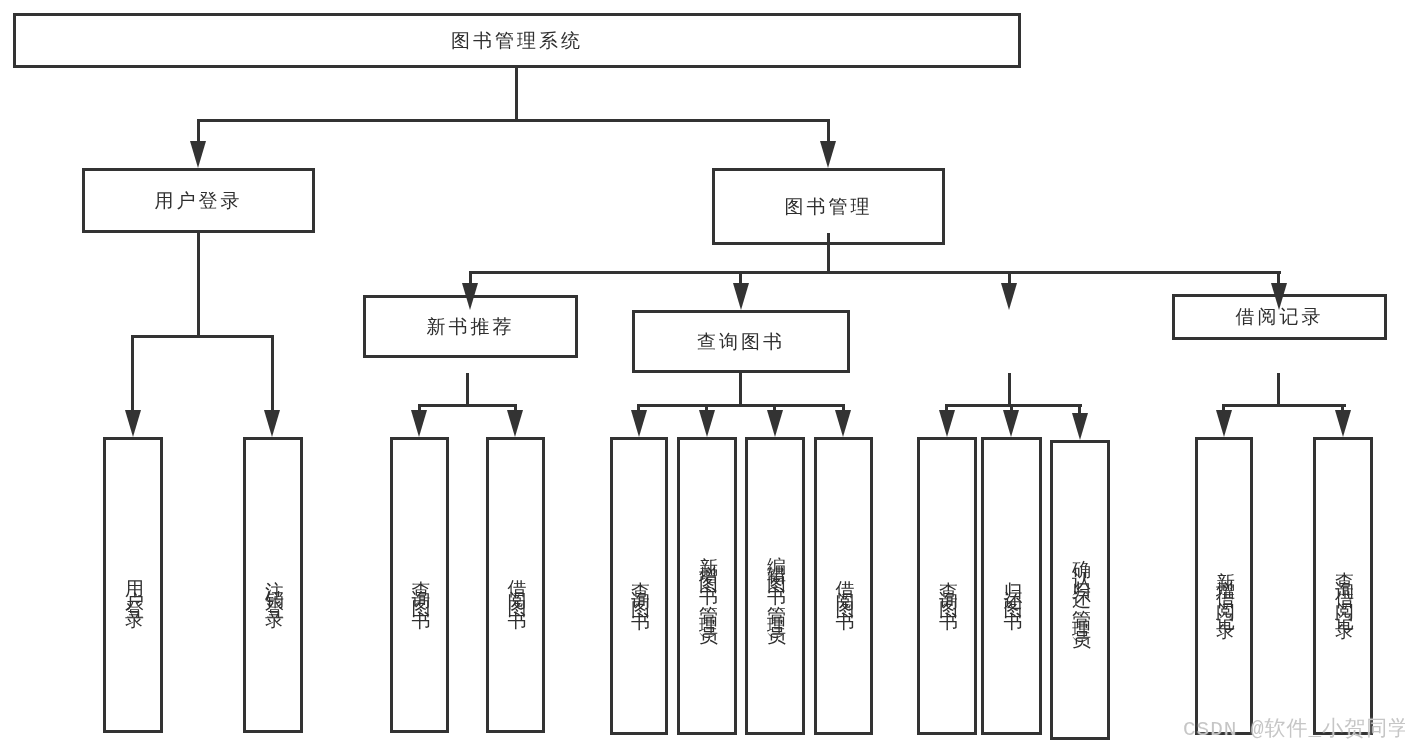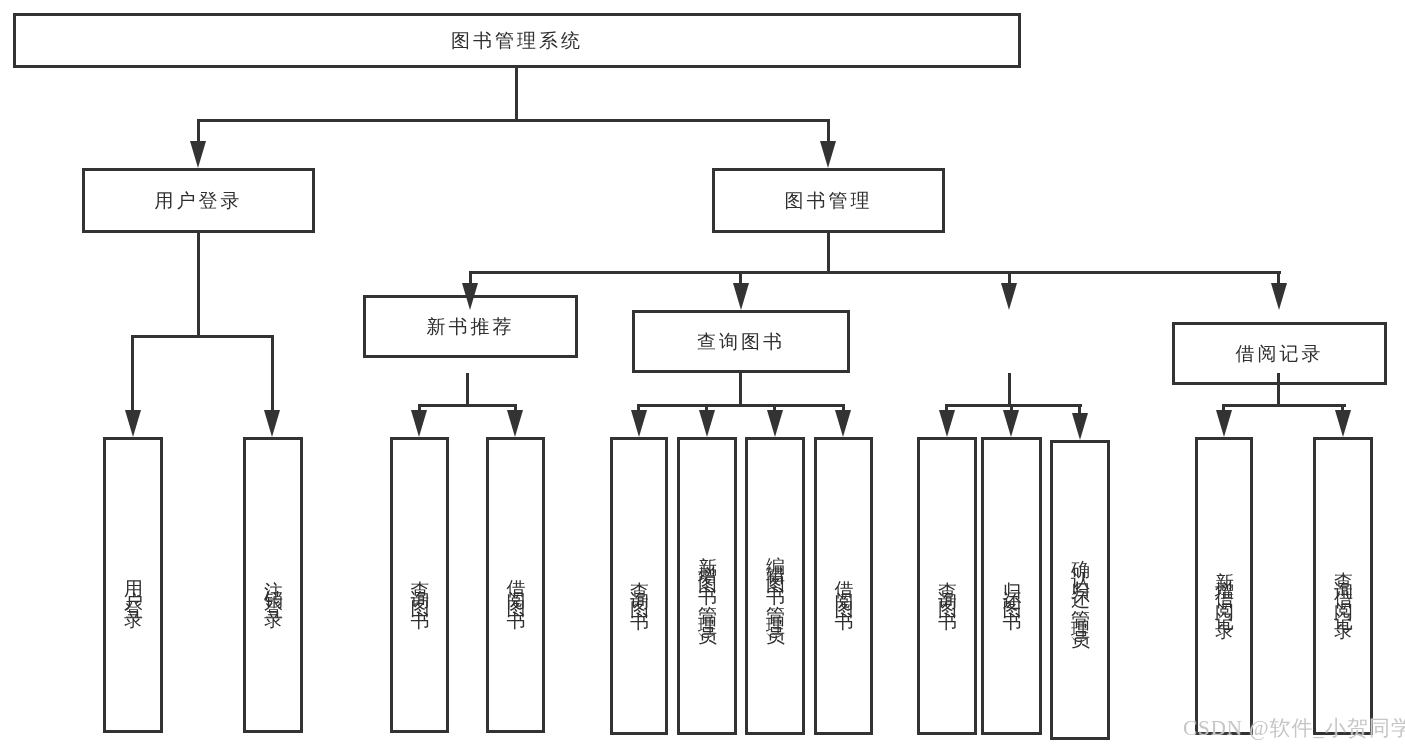--- a/index.html
+++ b/index.html
@@ -1,18 +1,18 @@
 <!DOCTYPE html>
 <html><head>
 <meta charset="utf-8">
 <style>
   html,body{margin:0;padding:0;background:#ffffff;}
   #canvas{
     position:relative;width:1405px;height:747px;background:#ffffff;
-    font-family:Liberation Serif, serif;
+    font-family:Liberation Mono, monospace;
     color:#2f2f2f;overflow:hidden;
   }
   .node{
     position:absolute;background:#ffffff;border:3px solid #333333;
     box-sizing:border-box;display:flex;align-items:center;justify-content:center;
   }
   .hnode{font-size:19px;letter-spacing:3px;white-space:nowrap;}
   .vnode span{
     writing-mode:vertical-rl;text-orientation:mixed;
     font-size:19px;letter-spacing:10px;line-height:1.1;white-space:nowrap;
@@ -34,31 +34,31 @@
 
 <div id="canvas">
 
   <div class="node hnode" style="left:13px;top:13px;width:1008px;height:55px">
     <span>图书管理系统</span>
   </div>
 
   <div class="node hnode" style="left:82px;top:168px;width:233px;height:65px">
     <span>用户登录</span>
   </div>
-  <div class="node hnode" style="left:712px;top:168px;width:233px;height:65px">
+  <div class="node hnode" style="left:712px;top:168px;width:233px;height:77px">
     <span>图书管理</span>
   </div>
 
   <div class="node hnode" style="left:363px;top:295px;width:215px;height:63px">
     <span>新书推荐</span>
   </div>
   <div class="node hnode" style="left:632px;top:310px;width:218px;height:63px">
     <span>查询图书</span>
   </div>
-  <div class="node hnode" style="left:1172px;top:322px;width:215px;height:63px">
+  <div class="node hnode" style="left:1172px;top:294px;width:215px;height:46px">
     <span>借阅记录</span>
   </div>
 
   <div class="node vnode" style="left:103px;top:437px;width:60px;height:296px">
     <span>用户登录</span>
   </div>
   <div class="node vnode" style="left:243px;top:437px;width:60px;height:296px">
     <span>注销登录</span>
   </div>
 

